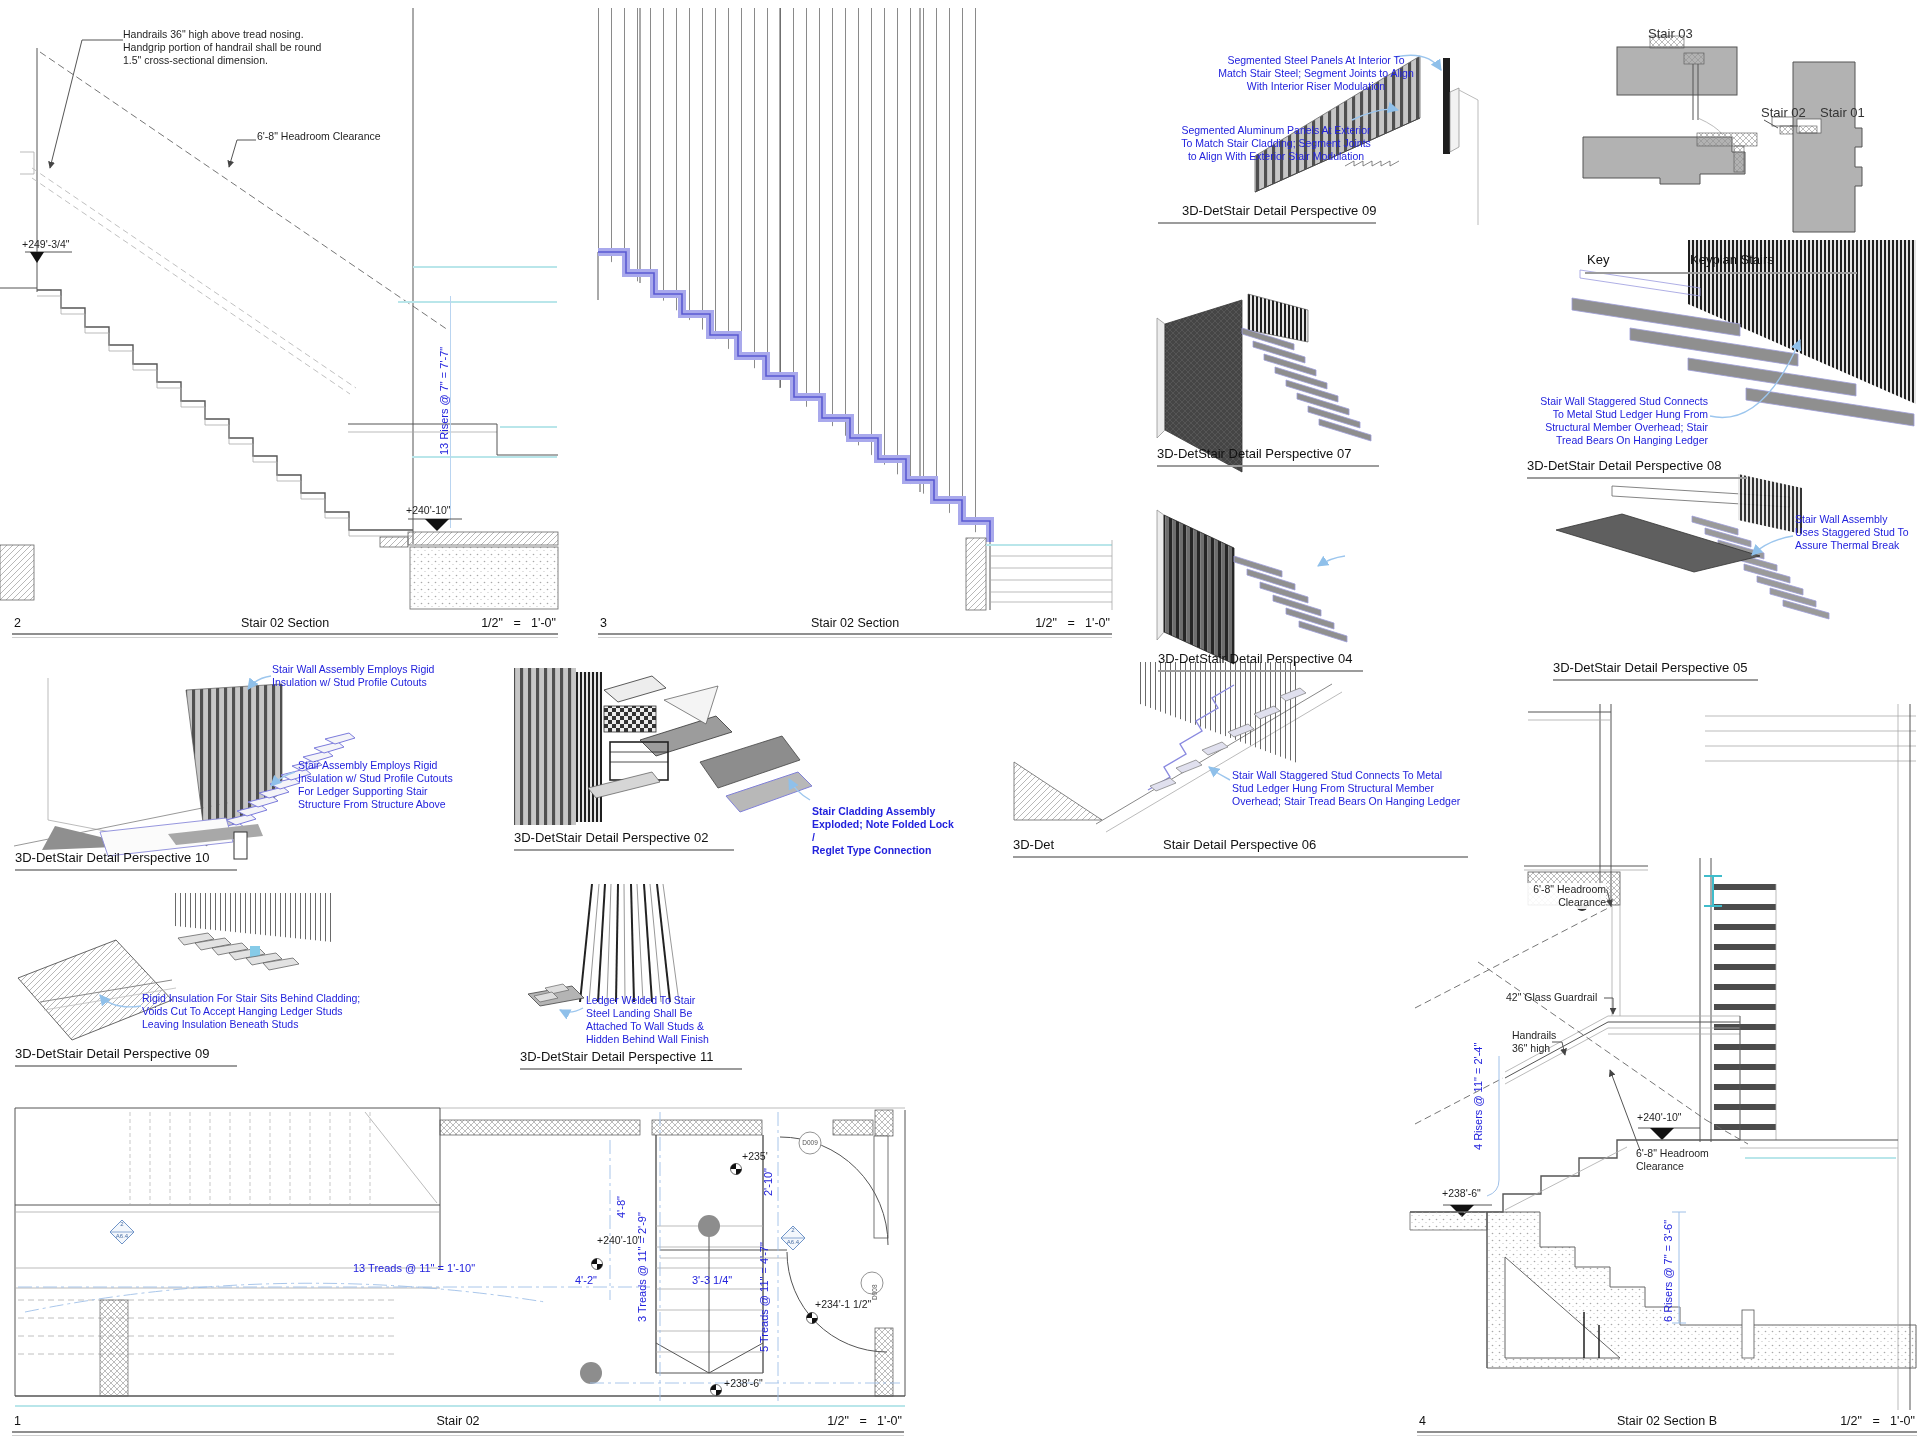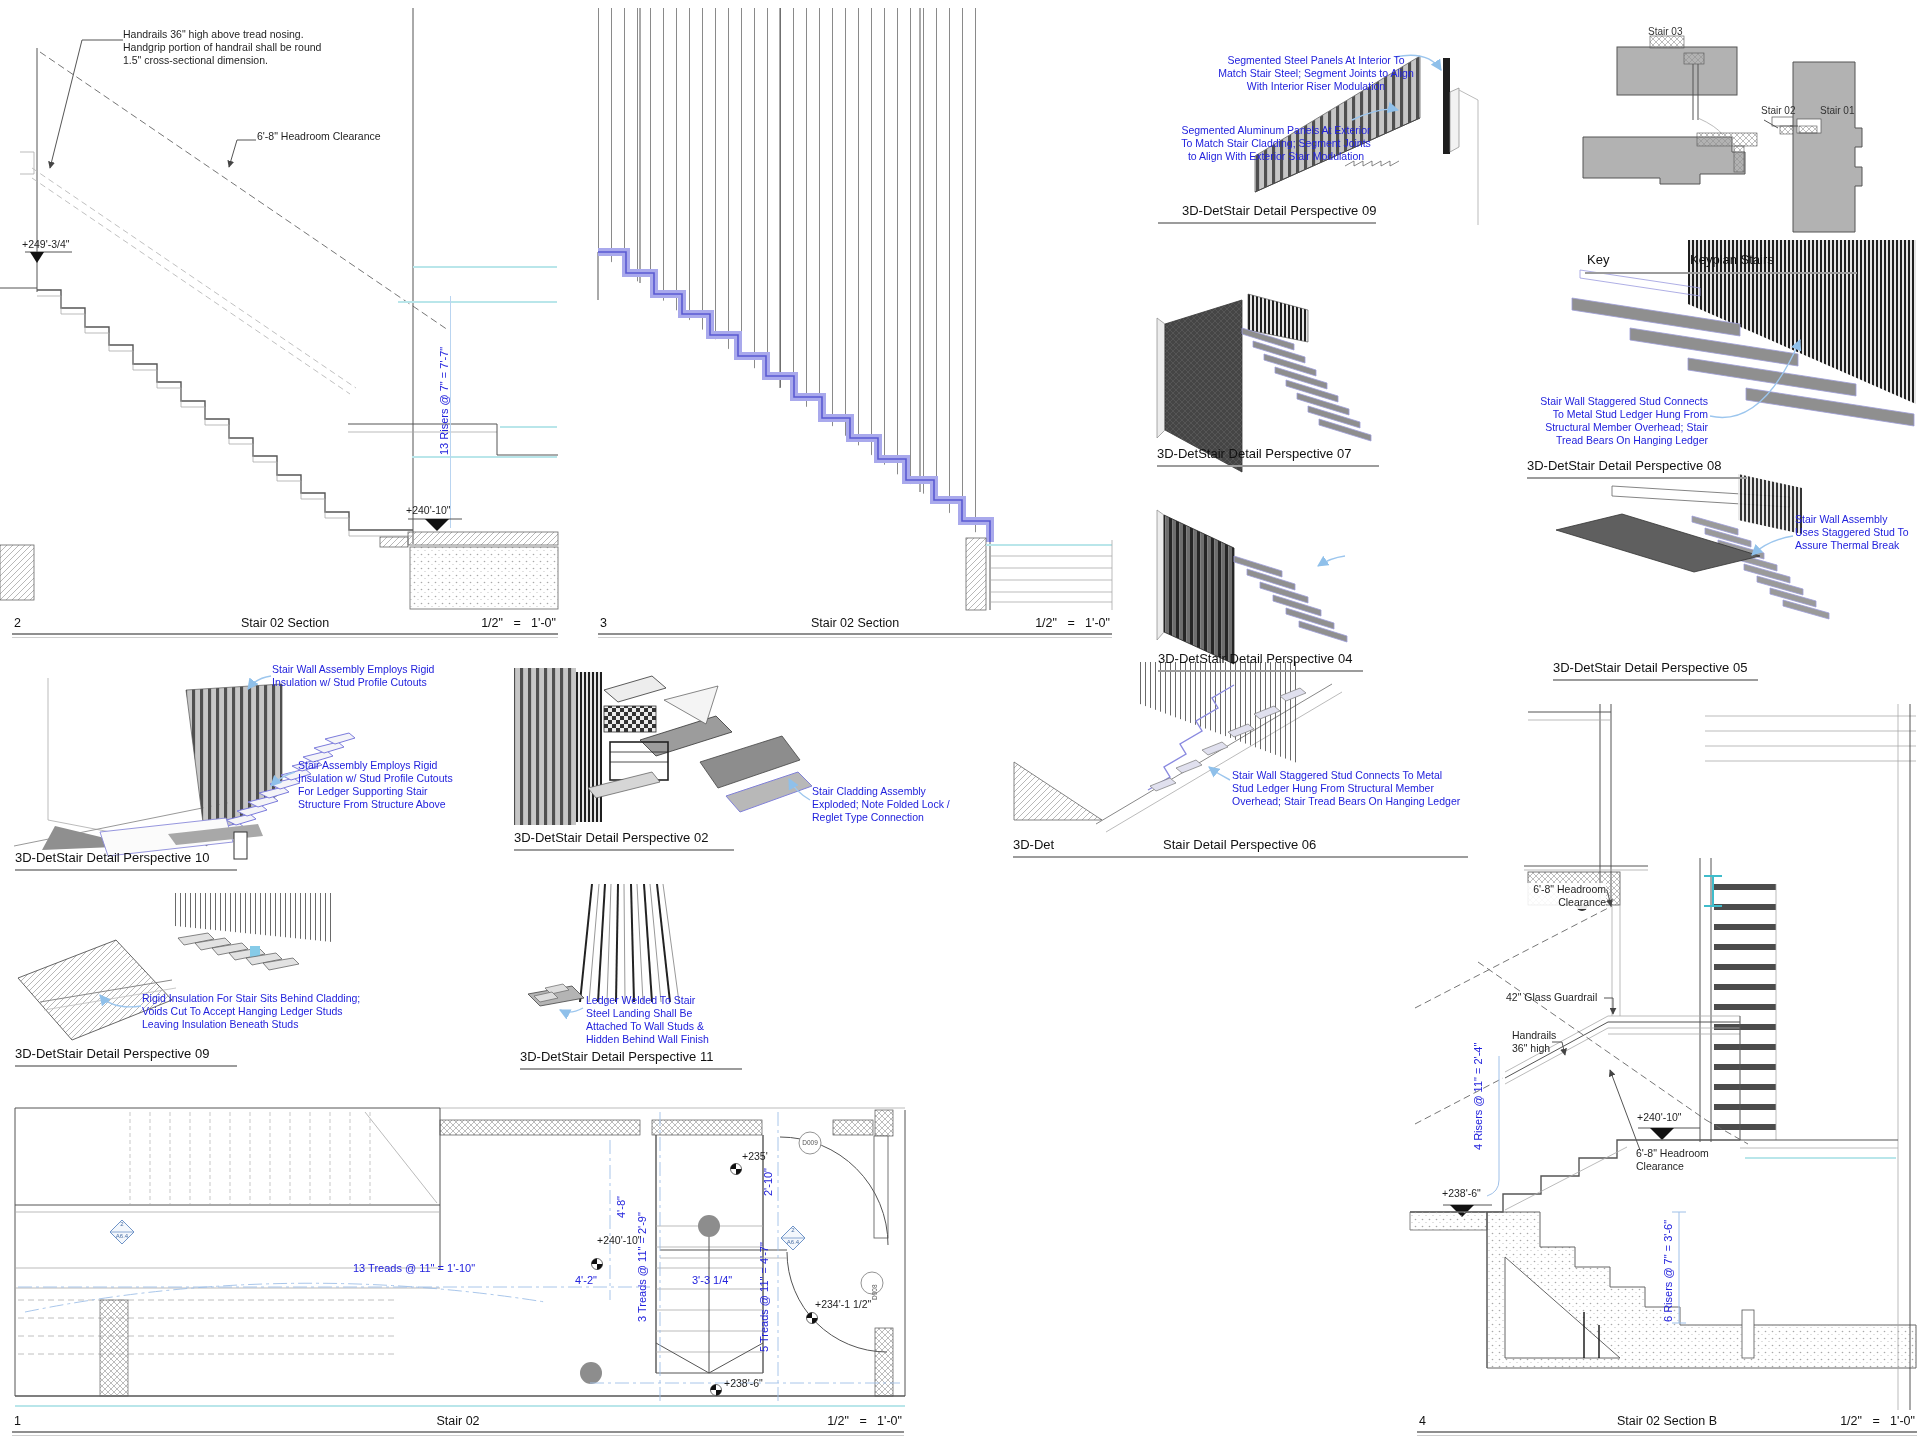--- a/index.html
+++ b/index.html
@@ -17,21 +17,21 @@
       font-size:11px;color:#2222dd;height:12px;line-height:12px;}
   .vts{font-size:6.5px;color:#555;height:8px;line-height:8px;}
   .ptl{position:absolute;font-size:13px;color:#111;white-space:nowrap;}
   .pul{position:absolute;height:1.6px;background:#9c9c9c;}
   .tbar{position:absolute;font-size:12.5px;color:#111;height:24px;}
   .tbar .num{position:absolute;left:2px;top:0;}
   .tbar .nm{position:absolute;left:0;width:100%;text-align:center;top:0;}
   .tbar .sc{position:absolute;right:2px;top:0;white-space:pre;}
   .u1{position:absolute;top:17px;left:0;right:0;height:2.2px;background:#8f8f8f;}
   .u2{position:absolute;top:21px;left:0;right:0;height:1px;background:#cfcfcf;}
-  .kp{position:absolute;font-size:10px;color:#333;white-space:nowrap;}
+  .kp{position:absolute;font-size:13px;color:#333;white-space:nowrap;}
   .tag{position:absolute;font-size:6.5px;color:#555;text-align:center;}
   .mk{position:absolute;font-size:6px;color:#4a6fa5;text-align:center;white-space:nowrap;}
   
   .ln{stroke:#555;stroke-width:1;fill:none;}
   .ln2{stroke:#555;stroke-width:1.4;fill:none;}
   .lnl{stroke:#aaa;stroke-width:.8;fill:none;}
   .dash{stroke:#666;stroke-dasharray:7 4;stroke-width:.9;fill:none;}
   .dashl{stroke:#b9b9b9;stroke-dasharray:6 4;stroke-width:.9;fill:none;}
   .dashv{stroke:#b0b0b0;stroke-dasharray:4 3;stroke-width:.7;fill:none;}
   .bdash{stroke:#9fc0e8;stroke-dasharray:14 4 3 4;stroke-width:.9;fill:none;}
@@ -543,21 +543,21 @@
 
 <div class="t b" style="left:272px;top:663px;width:178px;">Stair Wall Assembly Employs Rigid
 Insulation w/ Stud Profile Cutouts</div>
 <div class="t b" style="left:298px;top:759px;width:172px;">Stair Assembly Employs Rigid
 Insulation w/ Stud Profile Cutouts
 For Ledger Supporting Stair
 Structure From Structure Above</div>
 <div class="ptl" style="left:15px;top:850px;">3D-DetStair Detail Perspective 10</div>
 <div class="pul" style="left:15px;top:869px;width:222px;"></div>
 
-<div class="t b" style="left:812px;top:785px;width:145px;">Stair Cladding Assembly
+<div class="t b" style="left:812px;top:805px;width:145px;font-weight:bold;">Stair Cladding Assembly
 Exploded; Note Folded Lock /
 Reglet Type Connection</div>
 <div class="ptl" style="left:514px;top:830px;">3D-DetStair Detail Perspective 02</div>
 <div class="pul" style="left:514px;top:849px;width:220px;"></div>
 
 <div class="t b" style="left:1232px;top:769px;width:242px;">Stair Wall Staggered Stud Connects To Metal
 Stud Ledger Hung From Structural Member
 Overhead; Stair Tread Bears On Hanging Ledger</div>
 <div class="ptl" style="left:1013px;top:837px;">3D-Det</div>
 <div class="ptl" style="left:1163px;top:837px;">Stair Detail Perspective 06</div>

